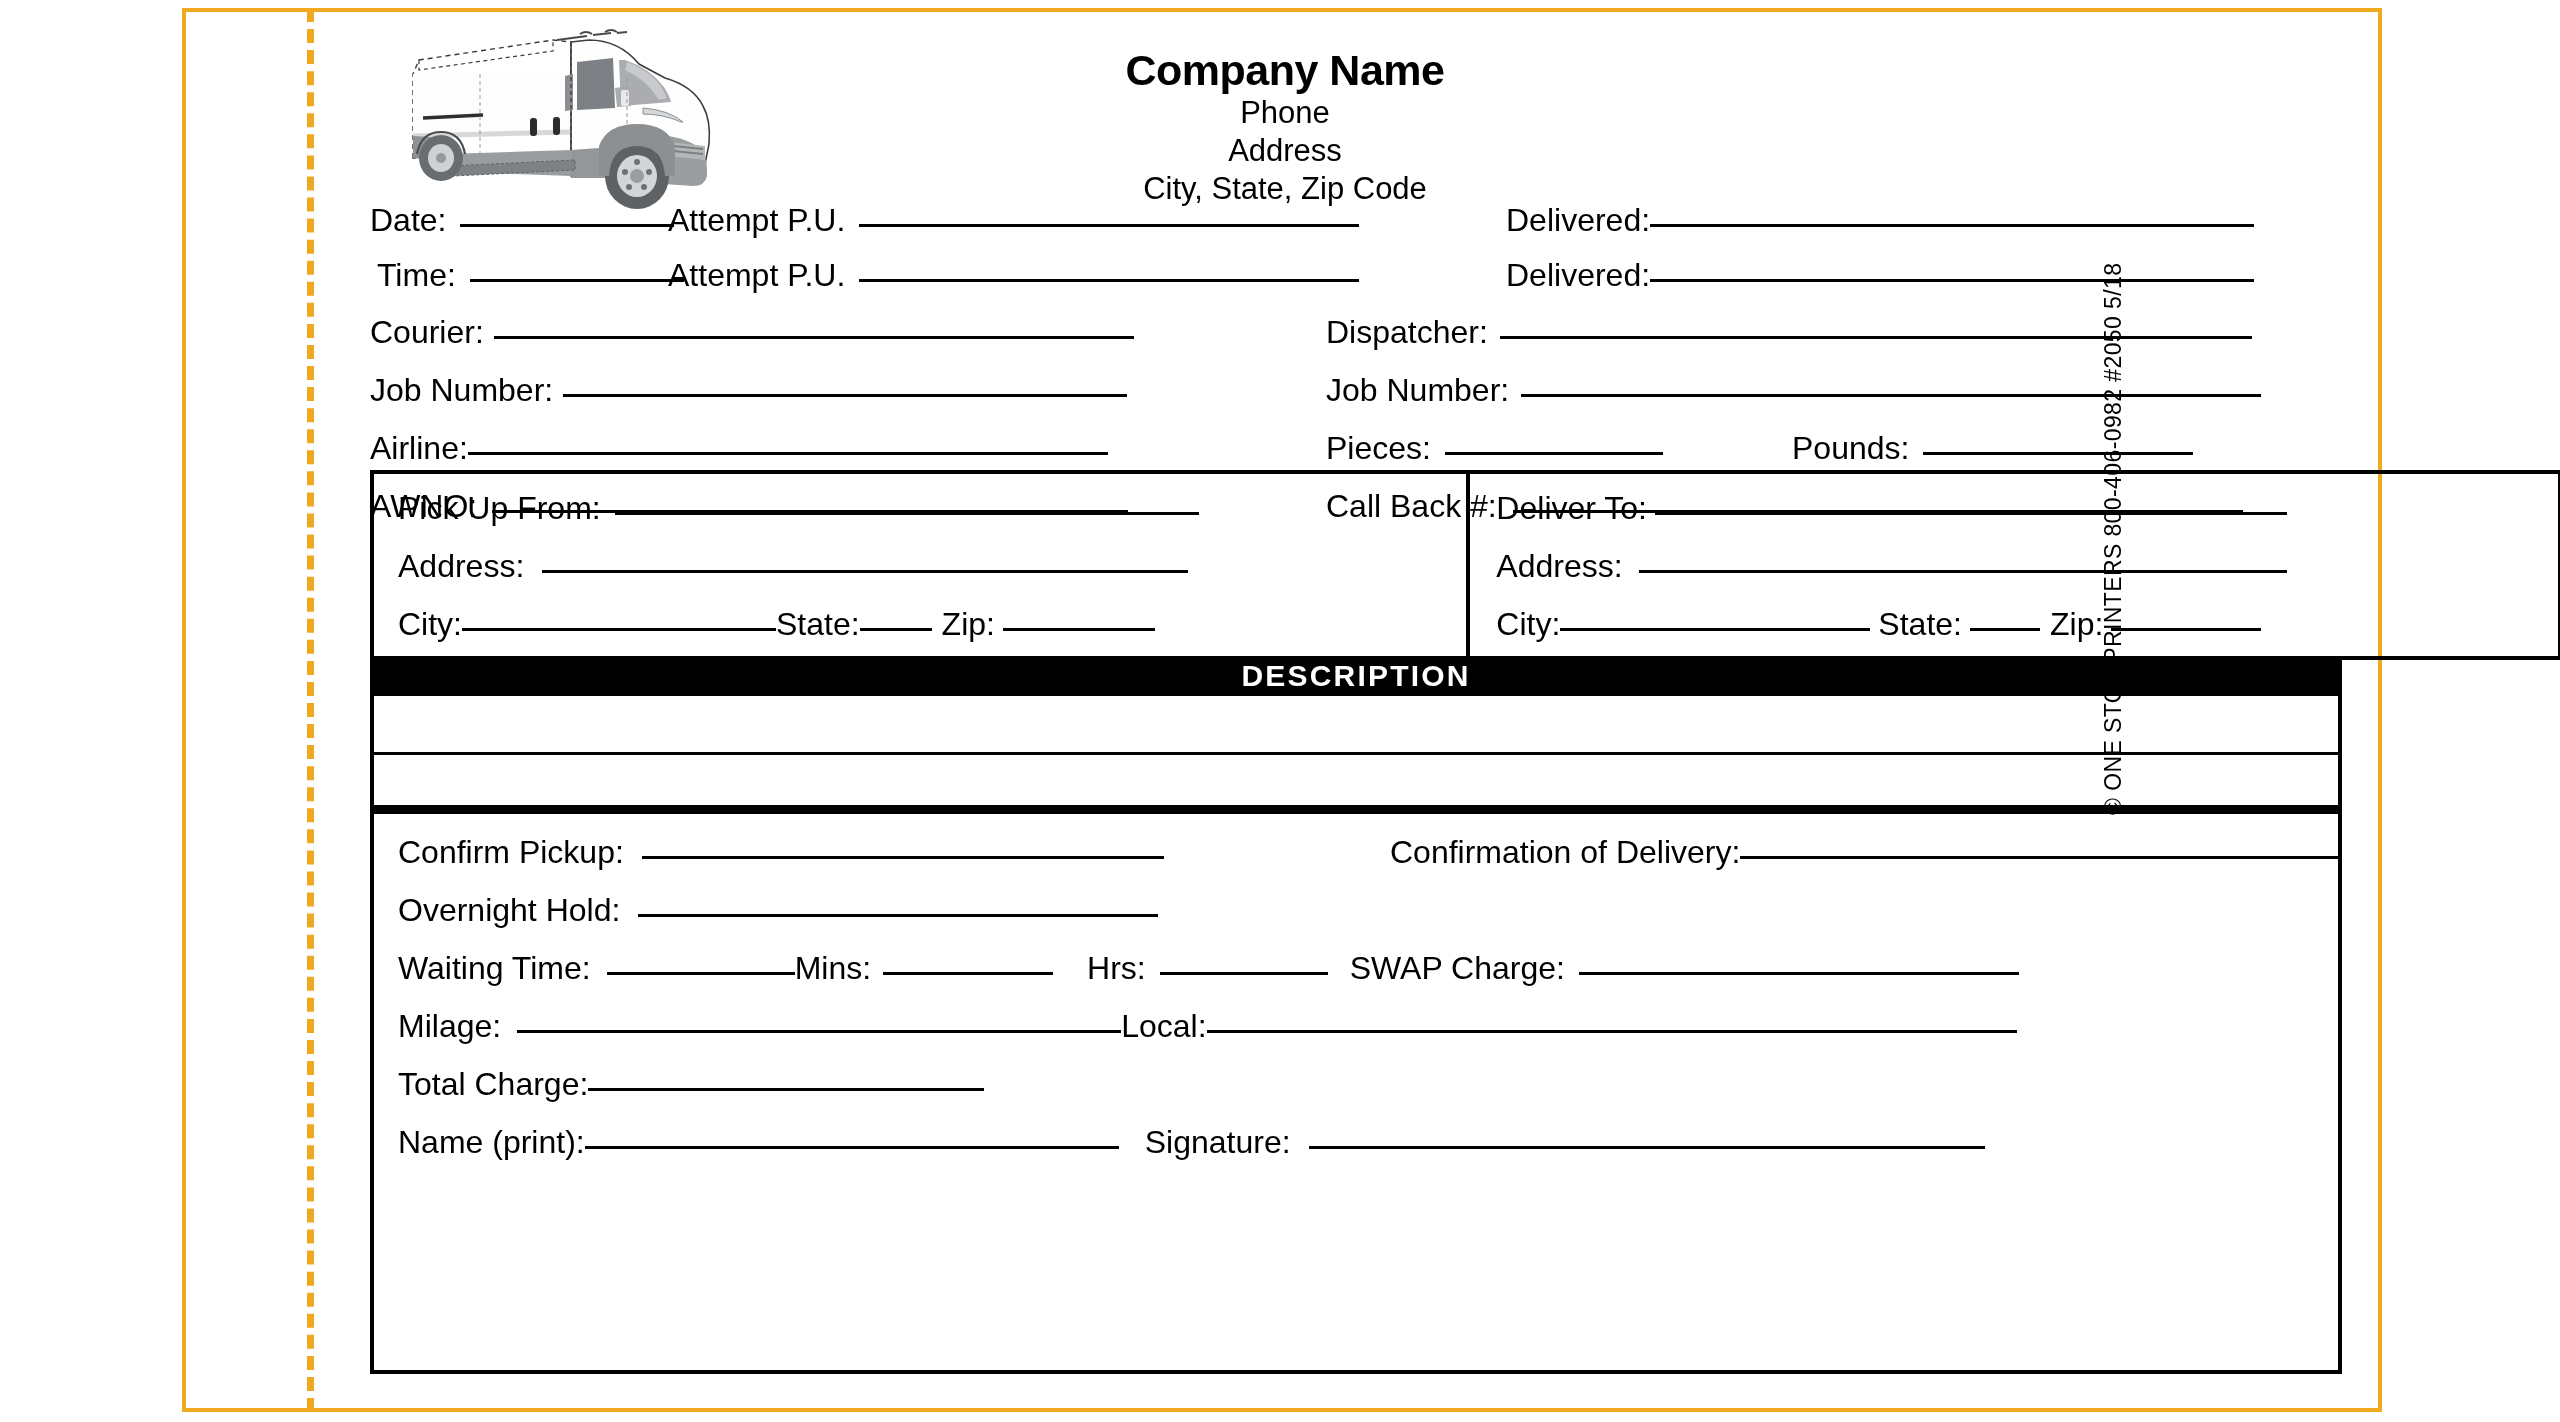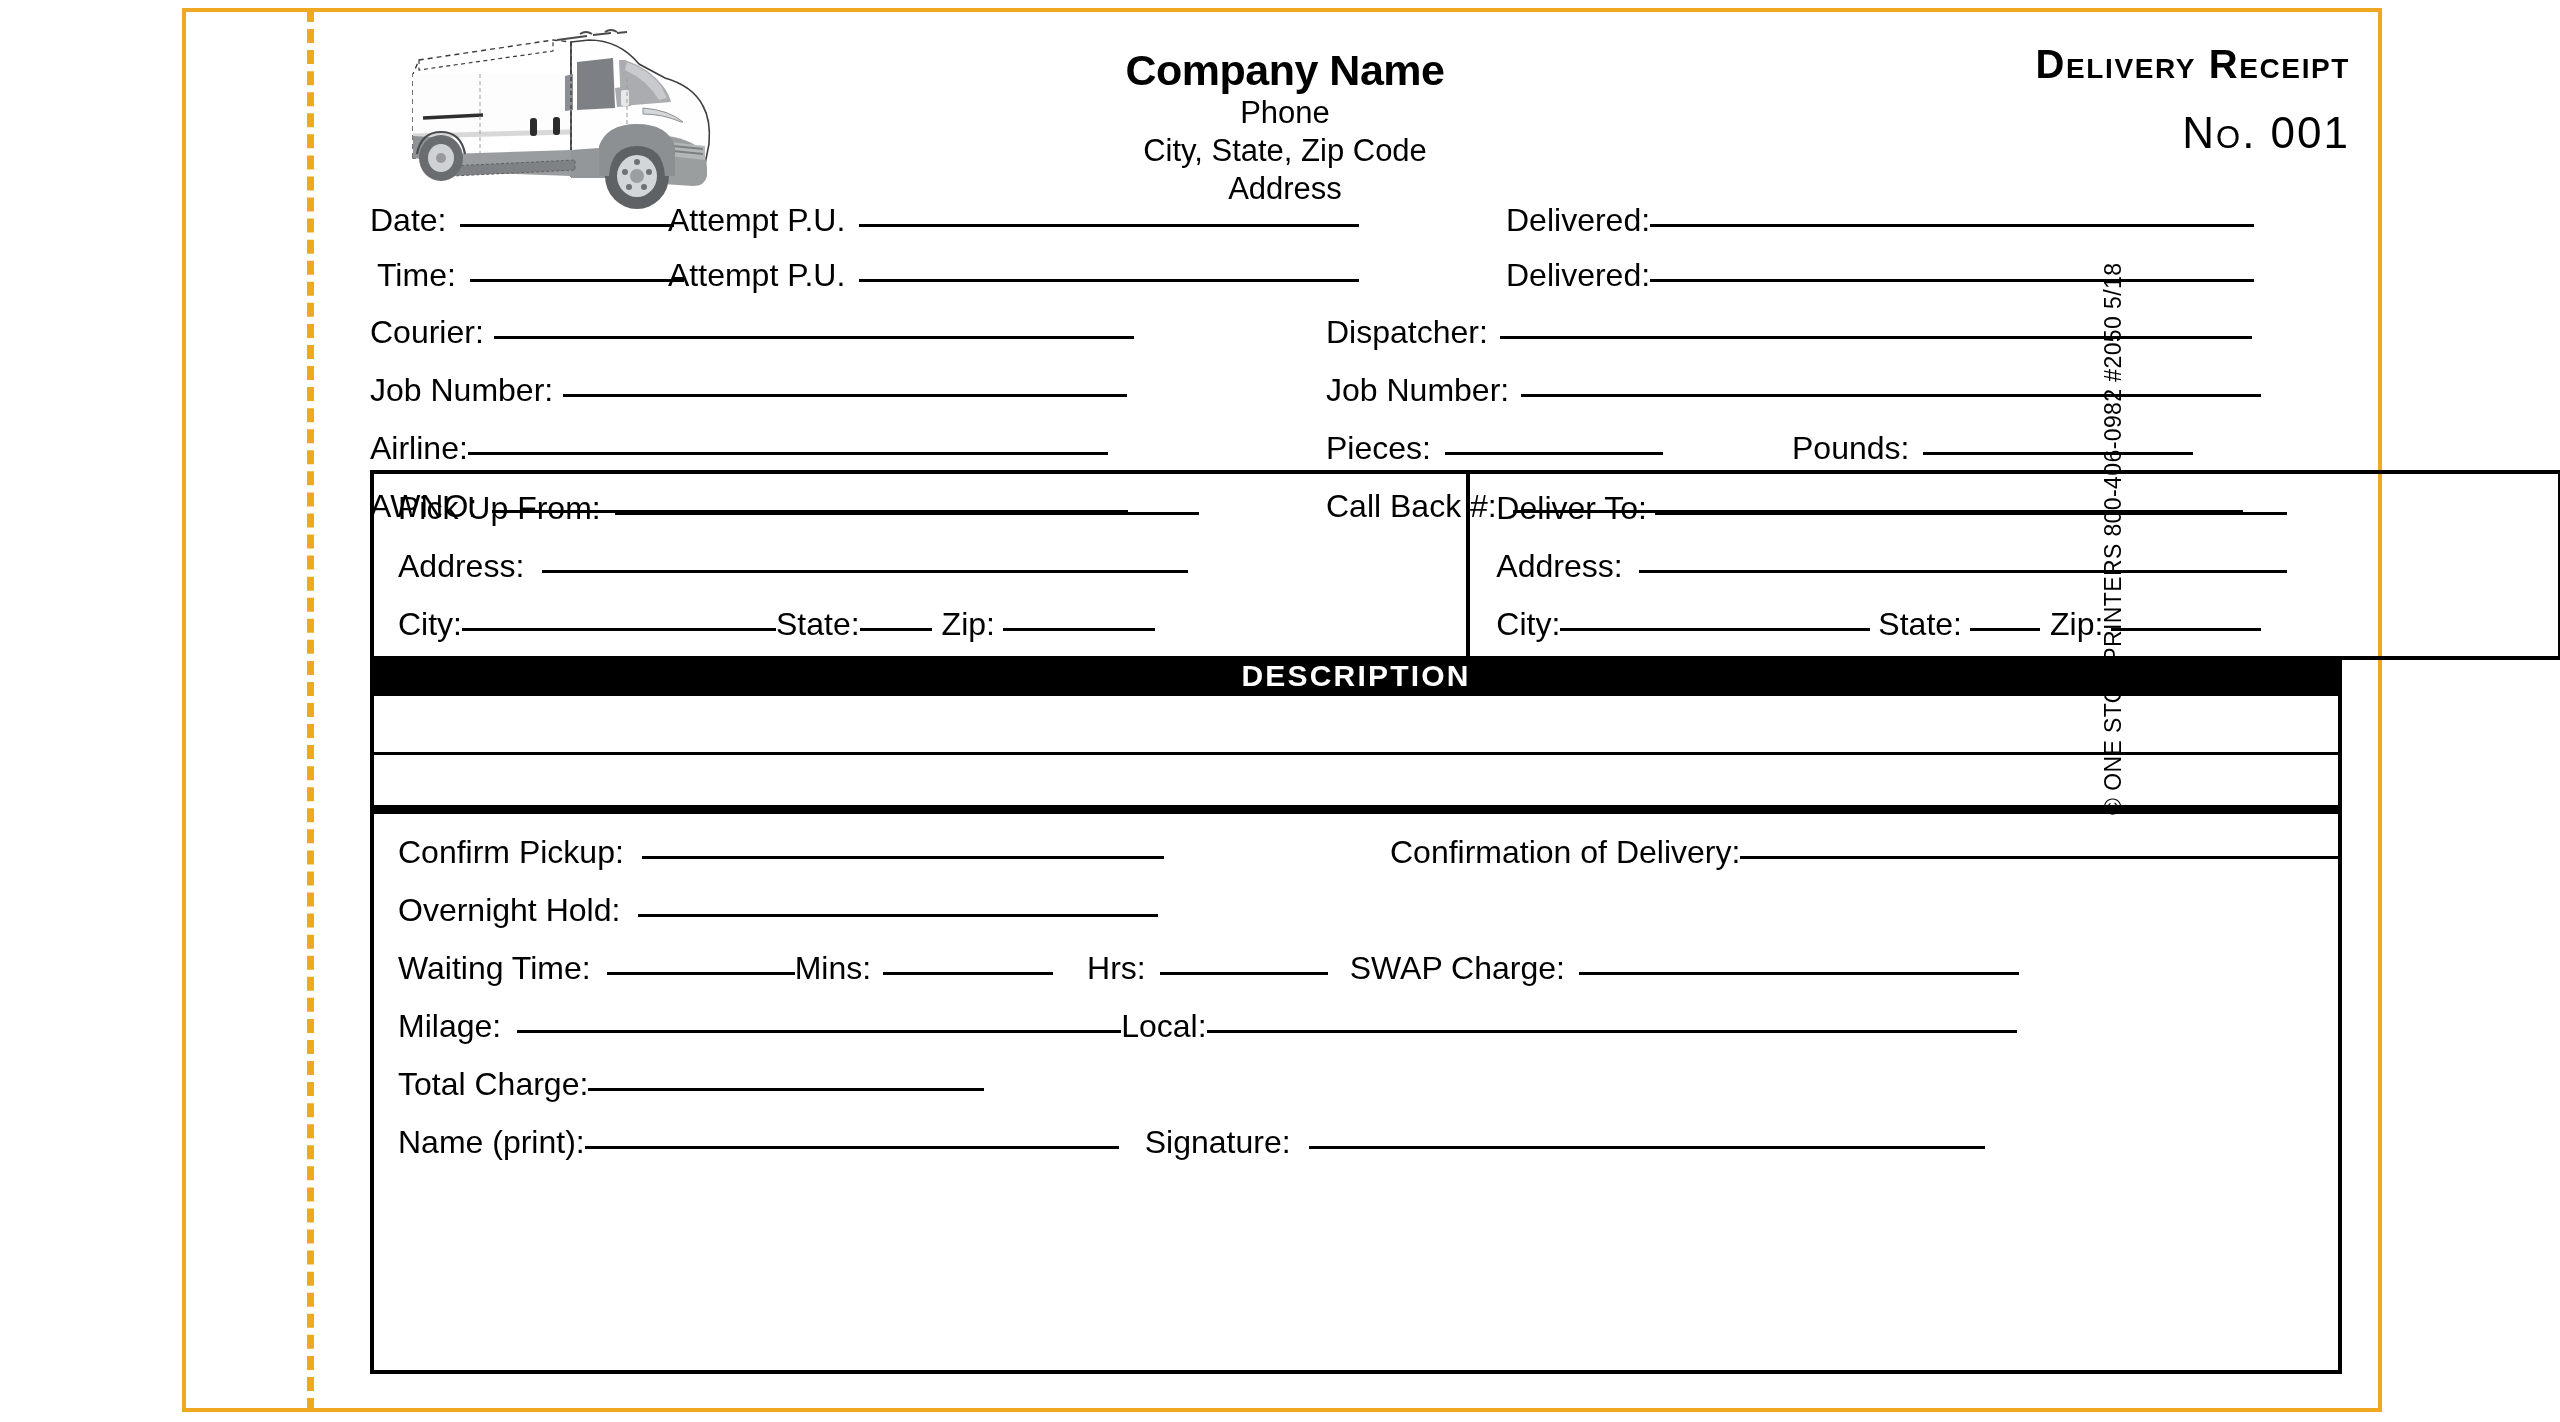--- a/index.html
+++ b/index.html
@@ -162,28 +162,24 @@
 
       <path d="M42 128 q4 -22 24 -22 q20 0 24 22" fill="none" stroke="#4a4d50" stroke-width="2.2"></path>
       <path d="M228 146 q4 -34 34 -34 q30 0 34 34" fill="none" stroke="#4a4d50" stroke-width="2.4"></path>
 
       <path d="M224 120 q8 -22 38 -22 q30 0 38 22 L300 150 L290 150 q-2 -30 -28 -30 q-26 0 -28 30 L224 150 Z" fill="#8d9093"></path>
     </svg>
 
     <div id="company-block">
       <div id="company-name">Company Name</div>
       <div class="company-line">Phone</div>
+      <div class="company-line">Address</div>
       <div class="company-line">City, State, Zip Code</div>
-      <div class="company-line">Address</div>
-    </div>
-
-    <div id="receipt-title-block">
-      <div id="receipt-title">Delivery Receipt</div>
-      <div id="receipt-no">No. 001</div>
-    </div>
+    </div>
+
   </div>
 
   <div id="upper-fields">
 
     <div class="frow" style="left:40px;top:0;">
       <span class="lbl">Date:</span>
       <span class="gap" style="width:14px;"></span>
       <span class="rule" style="width:214px;"></span>
     </div>
     <div class="frow" style="left:338px;top:0;">

